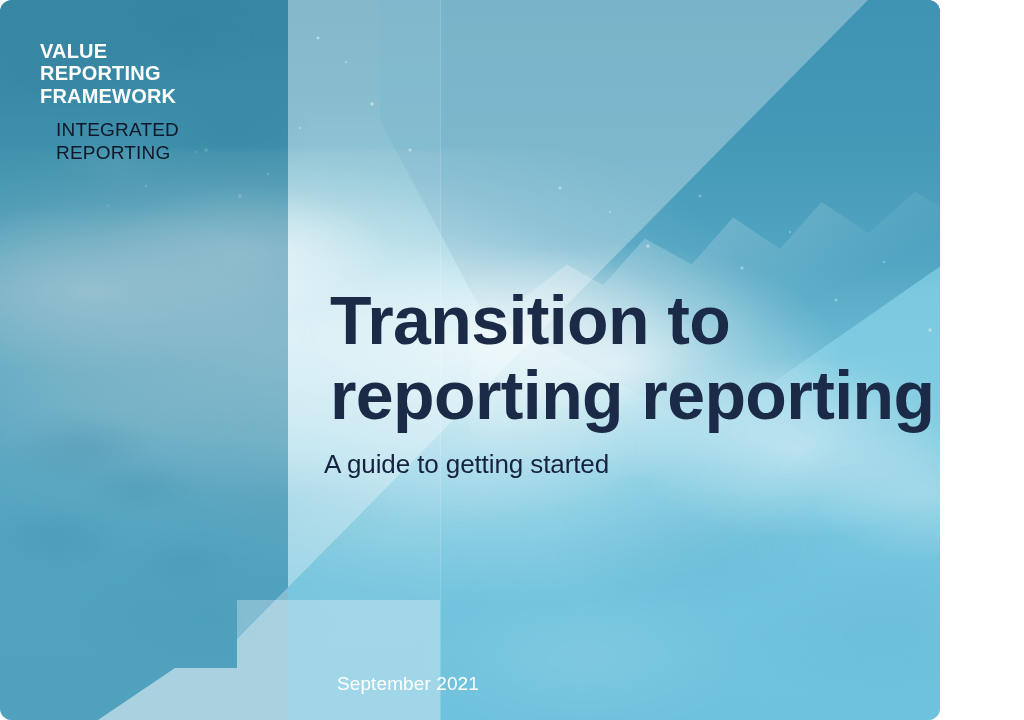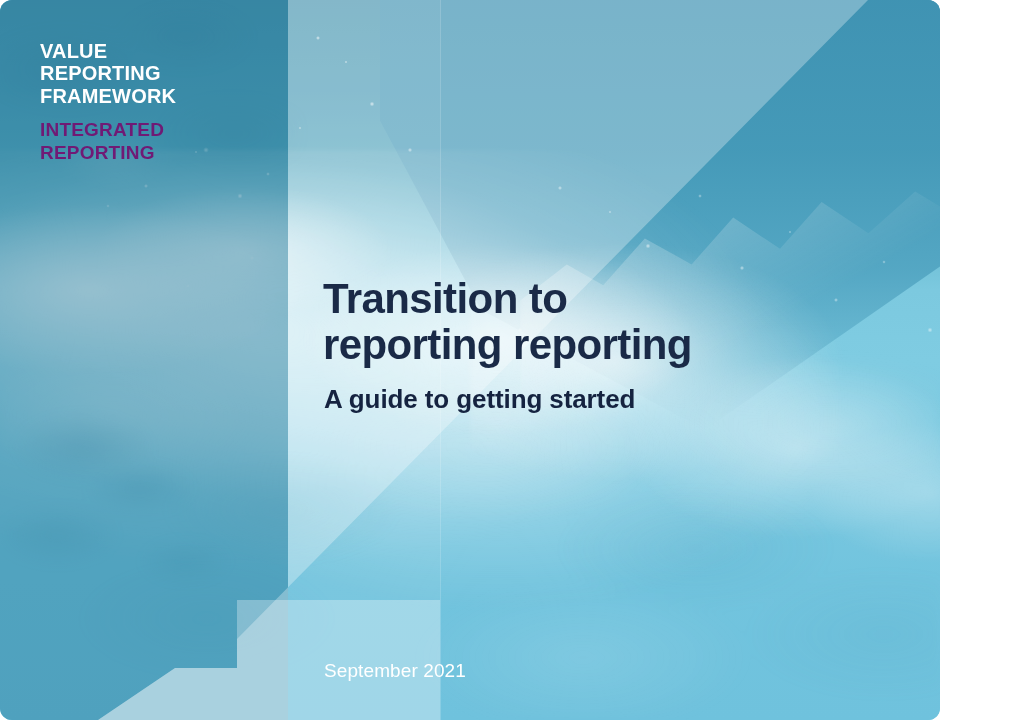--- a/index.html
+++ b/index.html
@@ -285,58 +285,58 @@
   }
   .logo-primary {
     color: #ffffff;
     font-weight: 700;
     font-size: 20px;
     line-height: 1.12;
     letter-spacing: .2px;
     margin: 0;
   }
   .logo-secondary {
-    color: #701a75;
-    font-weight: 700;
+    color: #0f172a;
+    font-weight: 400;
     font-size: 19px;
     line-height: 1.18;
     letter-spacing: .2px;
-    margin: 12px 0 0 0;
+    margin: 12px 0 0 16px;
   }
   .logo-line { display: block; white-space: nowrap; }
 
   
   .title-block {
     position: absolute;
     left: 322px; top: 275px;
     width: 640px;
   }
   .title {
-    margin: 1px;
+    margin: 8px;
     color: #1A2A47;
     font-weight: 700;
-    font-size: 42px;
+    font-size: 68px;
     line-height: 1.10;
     letter-spacing: -.6px;
   }
   .title-line { display: block; white-space: nowrap; }
   .subtitle {
     margin: 16px 0 0 2px;
     color: #152340;
-    font-weight: 700;
+    font-weight: 400;
     font-size: 26px;
     line-height: 1.2;
     letter-spacing: -.1px;
   }
 
   
   .date {
     position: absolute;
     left: 324px; top: 660px;
-    margin: 0;
+    margin: 13px;
     color: #ffffff;
     font-weight: 400;
     font-size: 19px;
     letter-spacing: .1px;
   }
 </style>
 </head>
 <body>
 
 <div class="cover">

